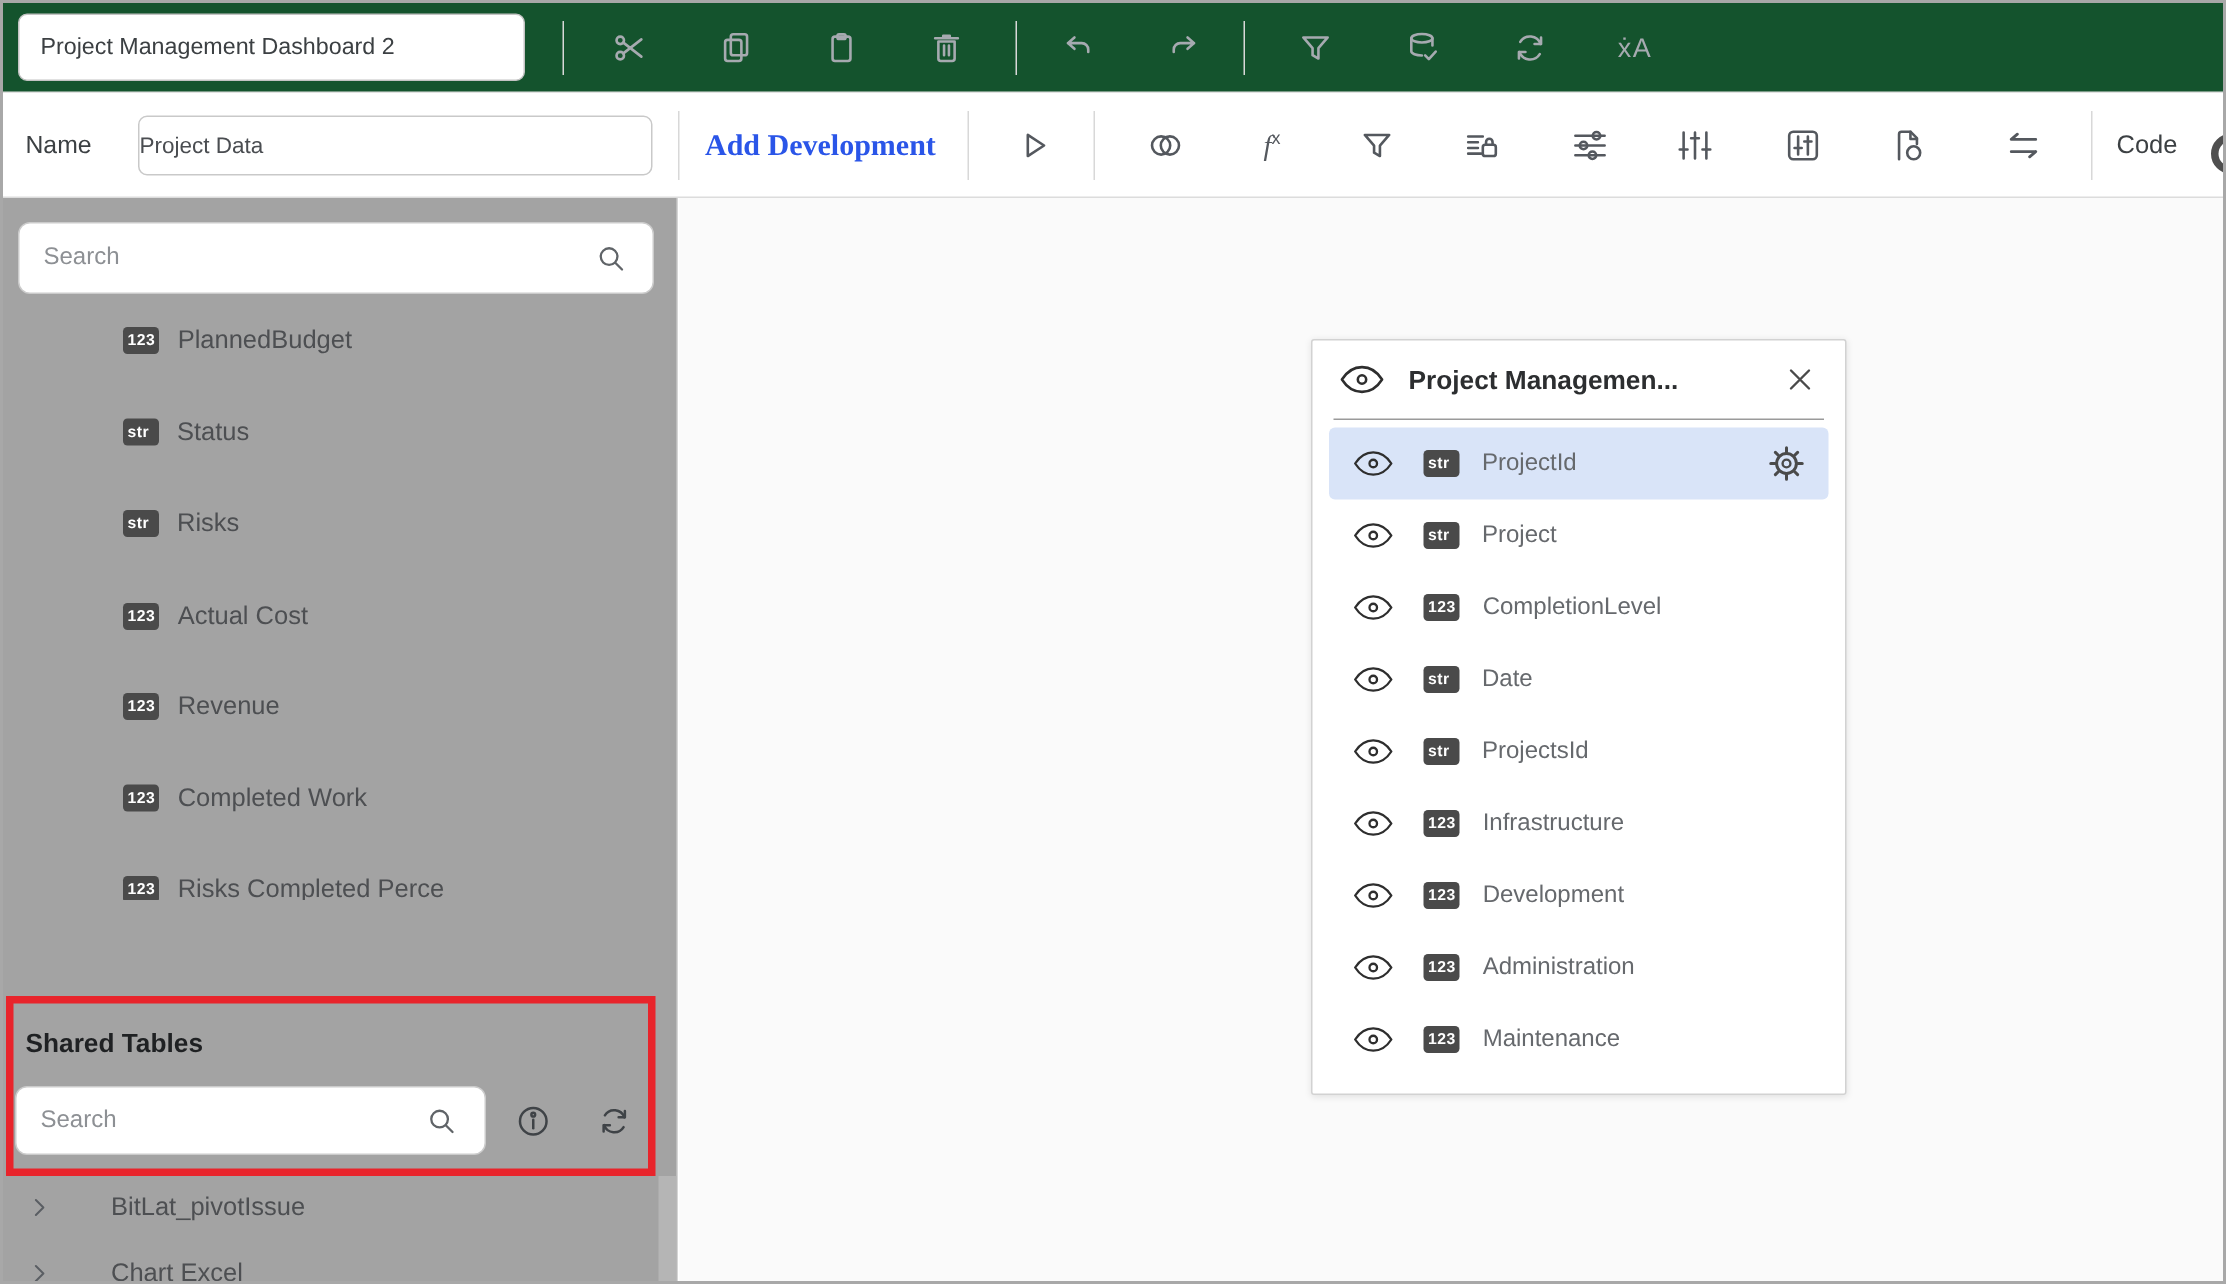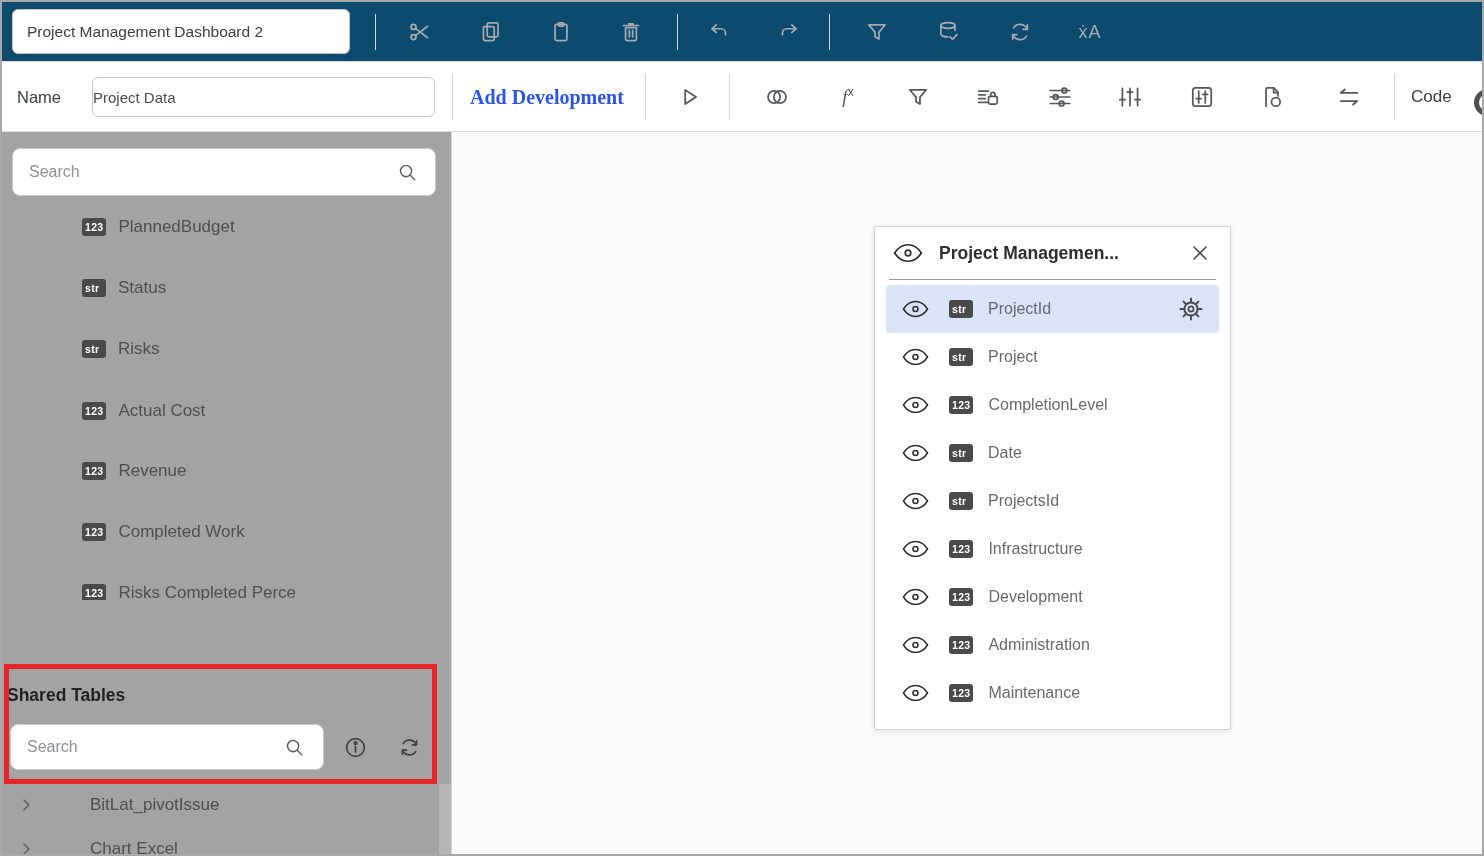--- a/index.html
+++ b/index.html
@@ -2,21 +2,21 @@
 <html><head>
 <meta charset="utf-8">
 <style>
   * { box-sizing: border-box; margin: 0; padding: 0; }
   html,body { width:1484px; height:856px; }
   body { font-family: "Liberation Sans", sans-serif; background:#e9e9e9; }
   .frame { position:relative; width:1484px; height:856px; background:#fff;
            border:2px solid #a8a8a8; overflow:hidden; }
 
   
-  .tb1 { position:absolute; left:0; top:0; right:0; height:60px; background:#0c4a6e;
+  .tb1 { position:absolute; left:0; top:0; right:0; height:60px; background:#14532d;
          border-bottom:1px solid #e2e2e2; }
   .tb2 { position:absolute; left:0; top:60px; right:0; height:70px; background:#fff;
          border-bottom:1px solid #dcdcdc; }
   .vsep { position:absolute; width:1px; background:#d8d8d8; }
   .icbtn { position:absolute; width:40px; height:40px; border:none; background:transparent;
            display:flex; align-items:center; justify-content:center; cursor:pointer; padding:0; }
   .tb1 .icbtn { color:#a6aab0; }
   .tb2 .icbtn { color:#54585e; }
   .ic { display:block; }
   .ic * { fill:none; stroke:currentColor; stroke-width:1.6; stroke-linecap:round; stroke-linejoin:round; }
@@ -49,25 +49,25 @@
 
   .fieldlist { position:absolute; left:0; top:74px; right:14px; height:394px; overflow:hidden; }
   .field-row { position:absolute; left:80px; height:30px; display:flex; align-items:center; cursor:pointer; }
   .badge { display:inline-block; min-width:24px; height:18px; background:#4a4a4a; color:#fff;
     border-radius:3px; font-size:10.5px; font-weight:bold; line-height:18px; text-align:left;
     padding:0 3px; letter-spacing:.3px; }
   .field-row .lbl { margin-left:12px; font-size:17px; color:#4d4f52; white-space:nowrap; }
 
   .hl-box { position:absolute; left:2px; top:532px; width:433px; height:120px;
     border:5px solid #e8242b; background:transparent; pointer-events:none; }
-  .st-title { position:absolute; left:5px; top:553px; font-size:17.5px; font-weight:bold; color:#1f2123; }
+  .st-title { position:absolute; left:15px; top:553px; font-size:17.5px; font-weight:bold; color:#1f2123; }
   .round-ic { position:absolute; width:28px; height:28px; display:flex; align-items:center;
     justify-content:center; color:#3f4347; cursor:pointer; background:transparent; border:none; padding:0; }
 
-  .shared-row { position:absolute; left:14px; height:30px; display:flex; align-items:center; cursor:pointer; color:#4d4f52;gap:16px; }
+  .shared-row { position:absolute; left:14px; height:30px; display:flex; align-items:center; cursor:pointer; color:#4d4f52; }
   .shared-row .chev { color:#5a5e63; margin-right:32px; }
   .shared-row .lbl { font-size:17px; margin-left:6px; white-space:nowrap; }
   .scroll-thumb { position:absolute; left:437px; top:652px; width:12px; height:70px; background:#b5b5b5; }
 
   
   .canvas { position:absolute; left:451px; top:130px; right:0; bottom:0; background:#fafafa; }
   .panel { position:absolute; left:872px; top:224px; width:357px; height:504px; background:#fff;
     border:1px solid #d2d2d2; border-radius:2px; box-shadow:0 1px 5px rgba(0,0,0,.10); }
   .panel-header { position:relative; height:52px; }
   .panel-header .eye { position:absolute; left:18px; top:14px; }

